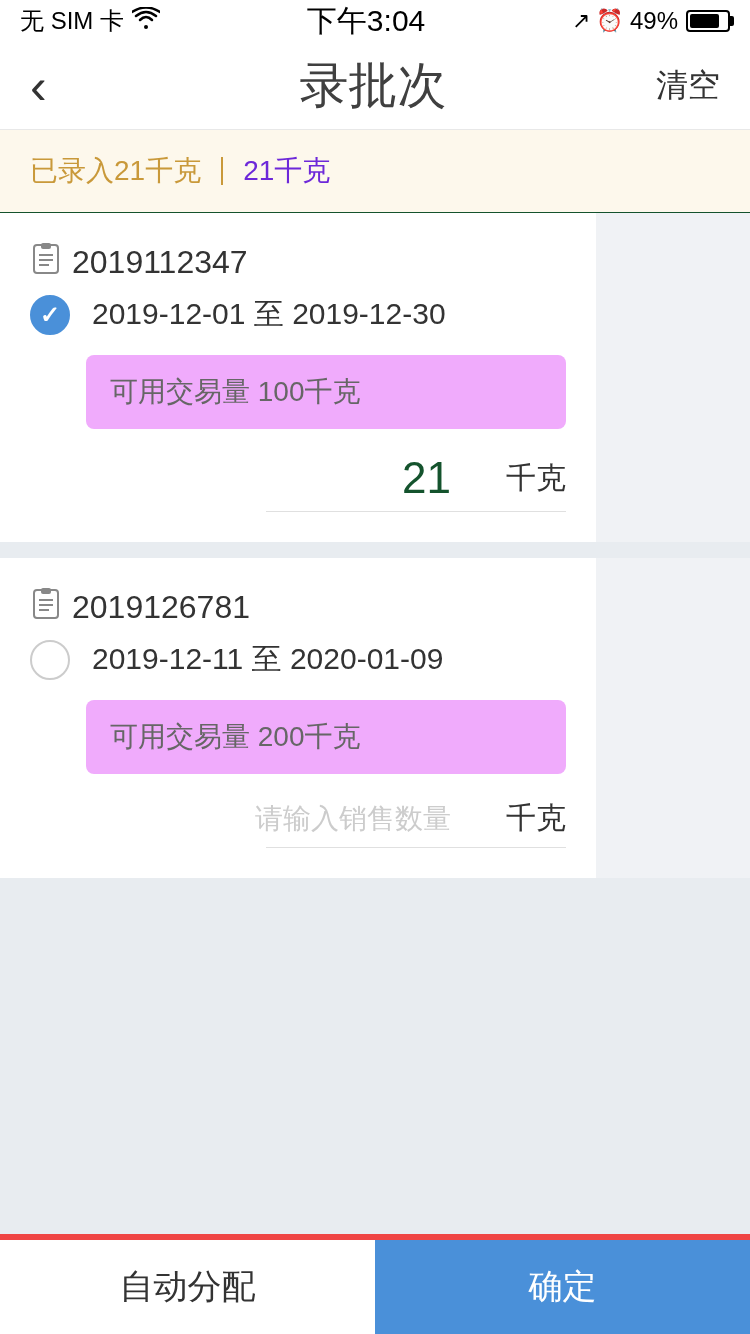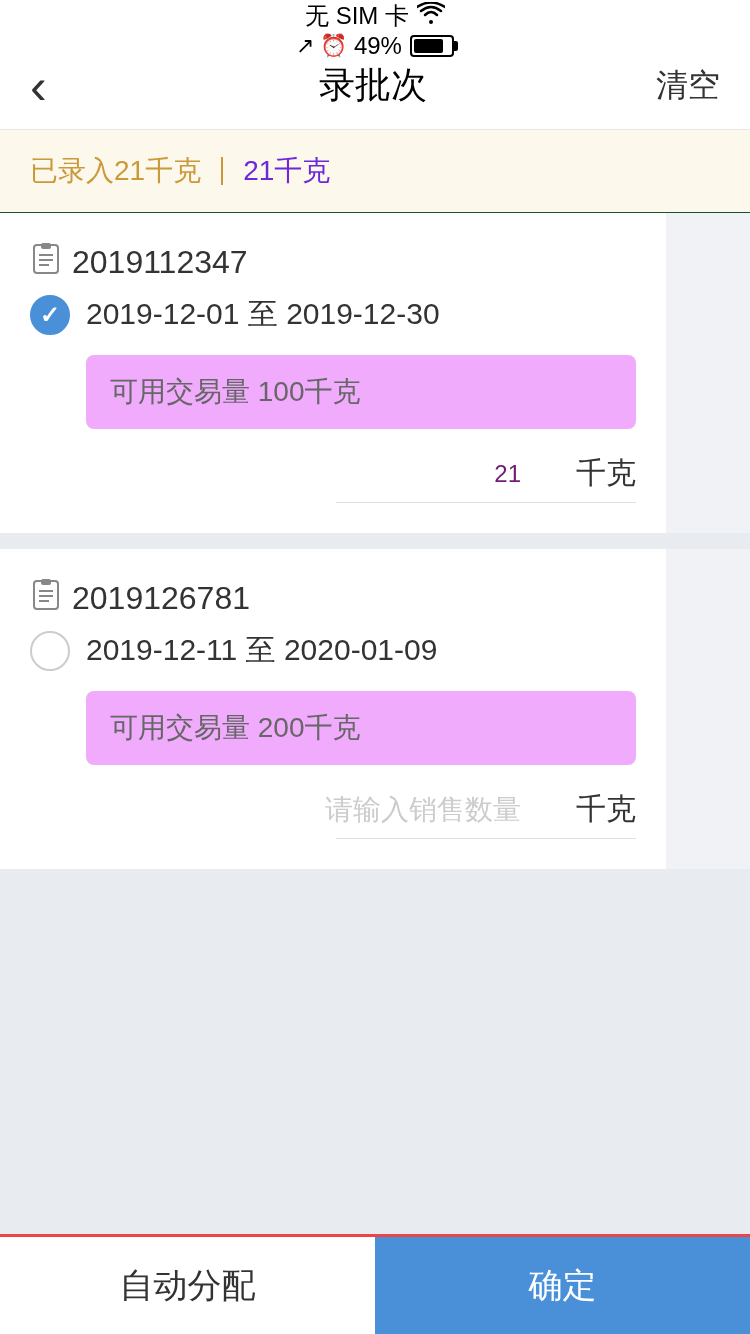--- a/index.html
+++ b/index.html
@@ -15,21 +15,20 @@
     
     .status-bar {
       width: 750px;
       height: 42px;
       background: #fff;
       display: flex;
       align-items: center;
       justify-content: space-between;
       padding: 0 20px;
       font-size: 26px;
-      flex-direction: column;
     }
     .status-left {
       display: flex;
       align-items: center;
       gap: 8px;
       font-size: 24px;
       color: #000;
     }
     .status-center {
       font-size: 30px;
@@ -84,23 +83,23 @@
       padding: 0 30px;
       border-bottom: 1px solid #e8e8e8;
     }
     .nav-back {
       font-size: 40px;
       color: #333;
       cursor: pointer;
       width: 60px;
     }
     .nav-title {
-      font-size: 36px;
+      font-size: 49px;
       font-weight: 500;
-      color: #000000;
+      color: #404040;
     }
     .nav-clear {
       font-size: 32px;
       color: #333;
       cursor: pointer;
     }
 
     
     .info-banner {
       width: 750px;
@@ -120,21 +119,21 @@
       height: 28px;
       background: #c9993a;
     }
     .info-value {
       font-size: 28px;
       color: #6d28d9;
     }
 
     
     .card-section {
-      width: 666px;
+      width: 596px;
       background: #fff;
       margin-bottom: 0;
     }
 
     
     .batch-item {
       background: #fff;
       padding: 30px 30px 0 30px;
     }
 
@@ -177,20 +176,21 @@
     }
     .radio-btn.checked::after {
       content: '✓';
       color: #fff;
       font-size: 24px;
       font-weight: bold;
     }
     .batch-date {
       font-size: 30px;
       color: #333;
+      margin-left: 6px;
     }
 
     .availability-box {
       background: #f0abfc;
       border-radius: 8px;
       padding: 18px 24px;
       margin-bottom: 0;
       margin-left: 56px;
     }
     .availability-text {
@@ -201,22 +201,22 @@
     
     .quantity-row {
       display: flex;
       align-items: center;
       justify-content: flex-end;
       padding: 24px 30px 0 30px;
       gap: 16px;
     }
     .quantity-input {
       text-align: right;
-      font-size: 24px;
-      color: #701a75;
+      font-size: 44px;
+      color: #14532d;
       border: none;
       outline: none;
       background: transparent;
       width: 120px;
     }
     .quantity-input::placeholder {
       color: #ccc;
       font-size: 28px;
     }
     .quantity-unit {
@@ -239,21 +239,21 @@
 
     
     .bottom-bar {
       position: fixed;
       bottom: 0;
       left: 0;
       width: 750px;
       height: 100px;
       display: flex;
       background: #701a75;
-      border-top: 3px solid #ef4444;
+      border-top: 6px solid #ef4444;
     }
     .btn-auto {
       flex: 1;
       display: flex;
       align-items: center;
       justify-content: center;
       font-size: 34px;
       color: #333;
       background: #fff;
       border: none;
@@ -285,20 +285,21 @@
     <span>无 SIM 卡</span>
     <span>
       <svg width="28" height="22" viewBox="0 0 28 22">
         <path d="M14 18 a2 2 0 1 1 0 4 a2 2 0 0 1 0-4z" fill="#000"></path>
         <path d="M8 13 Q14 7 20 13" stroke="#000" stroke-width="2.5" fill="none" stroke-linecap="round"></path>
         <path d="M4 9 Q14 1 24 9" stroke="#000" stroke-width="2.5" fill="none" stroke-linecap="round"></path>
         <path d="M0 5 Q14 -4 28 5" stroke="#000" stroke-width="2.5" fill="none" stroke-linecap="round"></path>
       </svg>
     </span>
   </div>
+  <div class="status-center">下午3:04</div>
   <div class="status-right">
     <span style="font-size:22px;">↗</span>
     <span style="font-size:22px;">⏰</span>
     <span style="font-size:24px;">49%</span>
     <span class="battery-icon">
         <span class="battery-fill"></span>
       </span>
   </div>
 </div>
 

